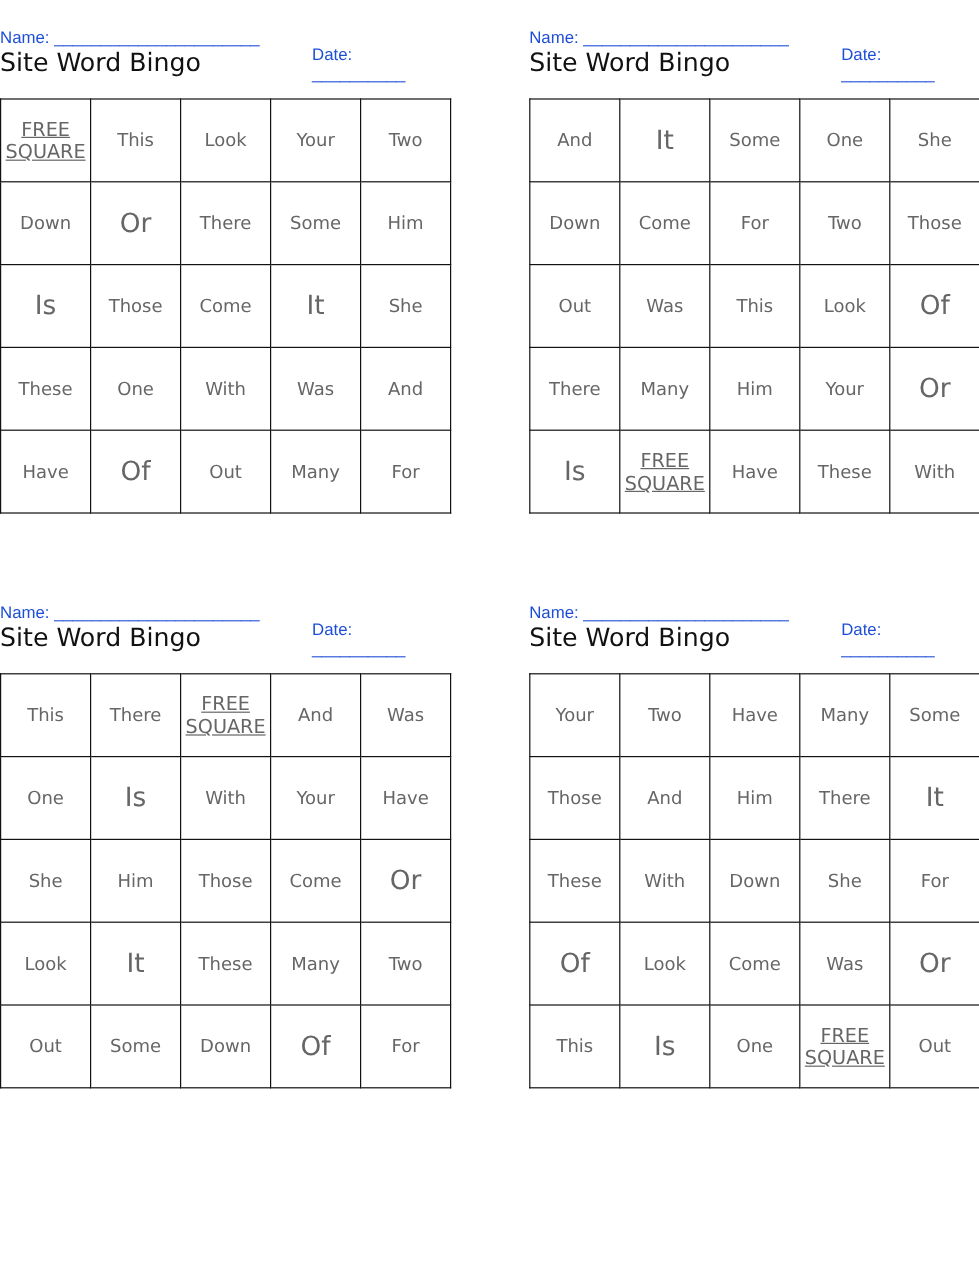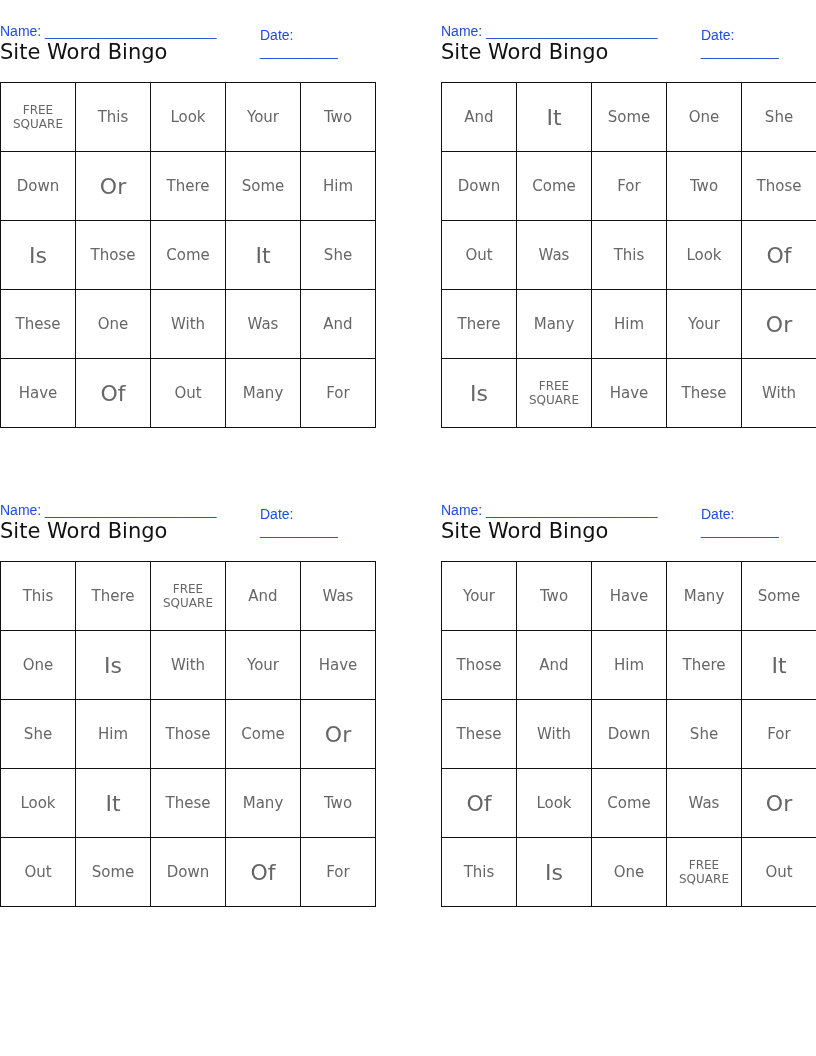--- a/index.html
+++ b/index.html
@@ -1,30 +1,30 @@
 <!DOCTYPE html>
 <html><head>
 <meta charset="utf-8">
 <style>
   html, body { margin: 0; padding: 0; background: #ffffff; }
   body { width: 816px; height: 1056px; position: relative; overflow: hidden; }
   .card { position: absolute; width: 375px; }
   .namebar { position: absolute; top: 0; left: 0; width: 375px; height: 20px;
     font-family: "Liberation Sans", sans-serif; font-size: 14px; color: #1d4ed8; margin-top: 21px; }
   .namebar .name { position: absolute; left: 0; top: 2px; }
-  .namebar .date { position: absolute; left: 260px; top: 6px; }
+  .namebar .date { position: absolute; left: 260px; top: 16px; }
   .title { position: absolute; top: 40px; left: 0; width: 375px; text-align: left;
     font-family: "DejaVu Sans", sans-serif; font-size: 21px; color: #111111; }
   table.grid { position: absolute; top: 82px; left: 0; border-collapse: collapse;
     table-layout: fixed; width: 375px; }
   table.grid td { border: 1.5px solid #111111; width: 74px; height: 68px; padding: 0;
     text-align: center; vertical-align: middle;
     font-family: "DejaVu Sans", sans-serif; font-size: 15px; color: #666666; }
   table.grid td.big { font-size: 22px; }
-  table.grid td.free { font-size: 12px; letter-spacing: 0px; }
+  table.grid td.free { font-size: 16px; letter-spacing: 0px; text-decoration: underline; }
 </style>
 </head>
 <body>
 
 <div id="page">
     <div class="card" style="left: 0px; top: 0px;">
       <div class="namebar">
         <span class="name">Name: ______________________</span>
         <span class="date">Date: __________</span>
       </div>

